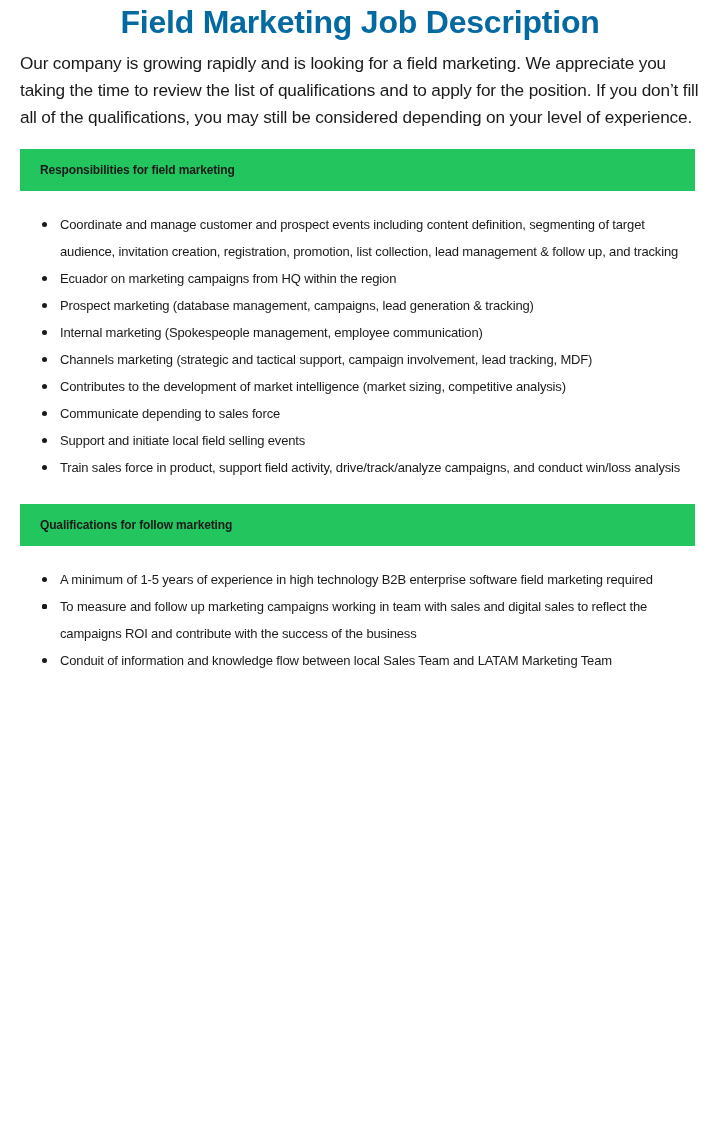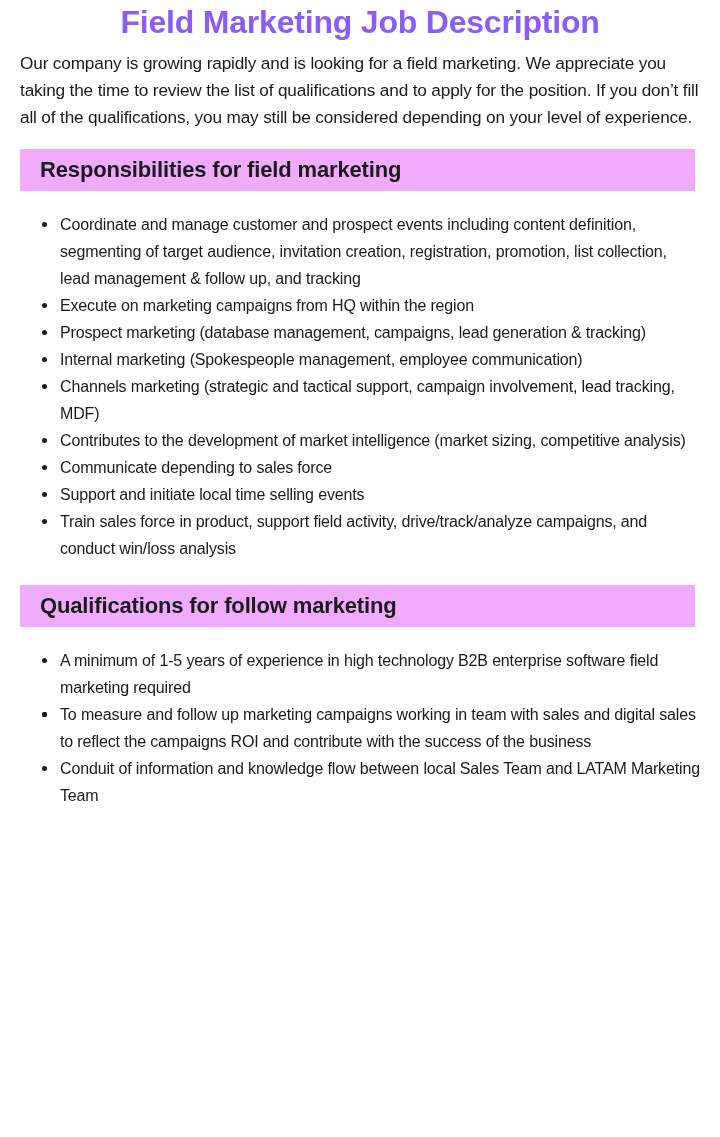--- a/index.html
+++ b/index.html
@@ -21,50 +21,50 @@
     }
     h1.title {
       margin: 0;
       padding-top: 2px;
       height: 44px;
       line-height: 40px;
       text-align: center;
       font-size: 32px;
       font-weight: bold;
       letter-spacing: -0.2px;
-      color: #8b5cf6;
+      color: #0369a1;
     }
     p.intro {
       margin: 4px 0 0 0;
       font-size: 17.2px;
       line-height: 27px;
       color: #1a1a1a;
       letter-spacing: -0.15px;
     }
     .section-header {
       margin-top: 18px;
-      background: #f0abfc;
+      background: #22c55e;
       height: 42px;
       line-height: 42px;
       padding-left: 20px;
       width: 675px;
       box-sizing: border-box;
-      font-size: 22px;
+      font-size: 12px;
       font-weight: bold;
       color: #1a1a1a;
       letter-spacing: -0.15px;
     }
     ul.bullets {
       margin: 20px 0 0 0;
       padding: 0 0 0 40px;
       list-style: none;
     }
     ul.bullets li {
       position: relative;
-      font-size: 16px;
+      font-size: 13px;
       line-height: 27px;
       color: #1a1a1a;
       letter-spacing: -0.15px;
     }
     ul.bullets li .bullet {
       position: absolute;
       left: -18px;
       top: 11px;
       width: 5px;
       height: 5px;
@@ -78,27 +78,27 @@
 </head>
 <body>
 
 <div class="page">
   <h1 class="title">Field Marketing Job Description</h1>
   <p class="intro">Our company is growing rapidly and is looking for a field marketing. We appreciate you taking the time to review the list of qualifications and to apply for the position. If you don’t fill all of the qualifications, you may still be considered depending on your level of experience.</p>
 
   <div class="section-header">Responsibilities for field marketing</div>
   <ul class="bullets">
     <li><span class="bullet"></span><span>Coordinate and manage customer and prospect events including content definition, segmenting of target audience, invitation creation, registration, promotion, list collection, lead management &amp; follow up, and tracking</span></li>
-    <li><span class="bullet"></span><span>Execute on marketing campaigns from HQ within the region</span></li>
+    <li><span class="bullet"></span><span>Ecuador on marketing campaigns from HQ within the region</span></li>
     <li><span class="bullet"></span><span>Prospect marketing (database management, campaigns, lead generation &amp; tracking)</span></li>
     <li><span class="bullet"></span><span>Internal marketing (Spokespeople management, employee communication)</span></li>
     <li><span class="bullet"></span><span>Channels marketing (strategic and tactical support, campaign involvement, lead tracking, MDF)</span></li>
     <li><span class="bullet"></span><span>Contributes to the development of market intelligence (market sizing, competitive analysis)</span></li>
     <li><span class="bullet"></span><span>Communicate depending to sales force</span></li>
-    <li><span class="bullet"></span><span>Support and initiate local time selling events</span></li>
+    <li><span class="bullet"></span><span>Support and initiate local field selling events</span></li>
     <li><span class="bullet"></span><span>Train sales force in product, support field activity, drive/track/analyze campaigns, and conduct win/loss analysis</span></li>
   </ul>
 
   <div class="section-gap"></div>
 
   <div class="section-header">Qualifications for follow marketing</div>
   <ul class="bullets">
     <li><span class="bullet"></span><span>A minimum of 1-5 years of experience in high technology B2B enterprise software field marketing required</span></li>
     <li><span class="bullet"></span></li>
     <li><span class="bullet"></span></li>

